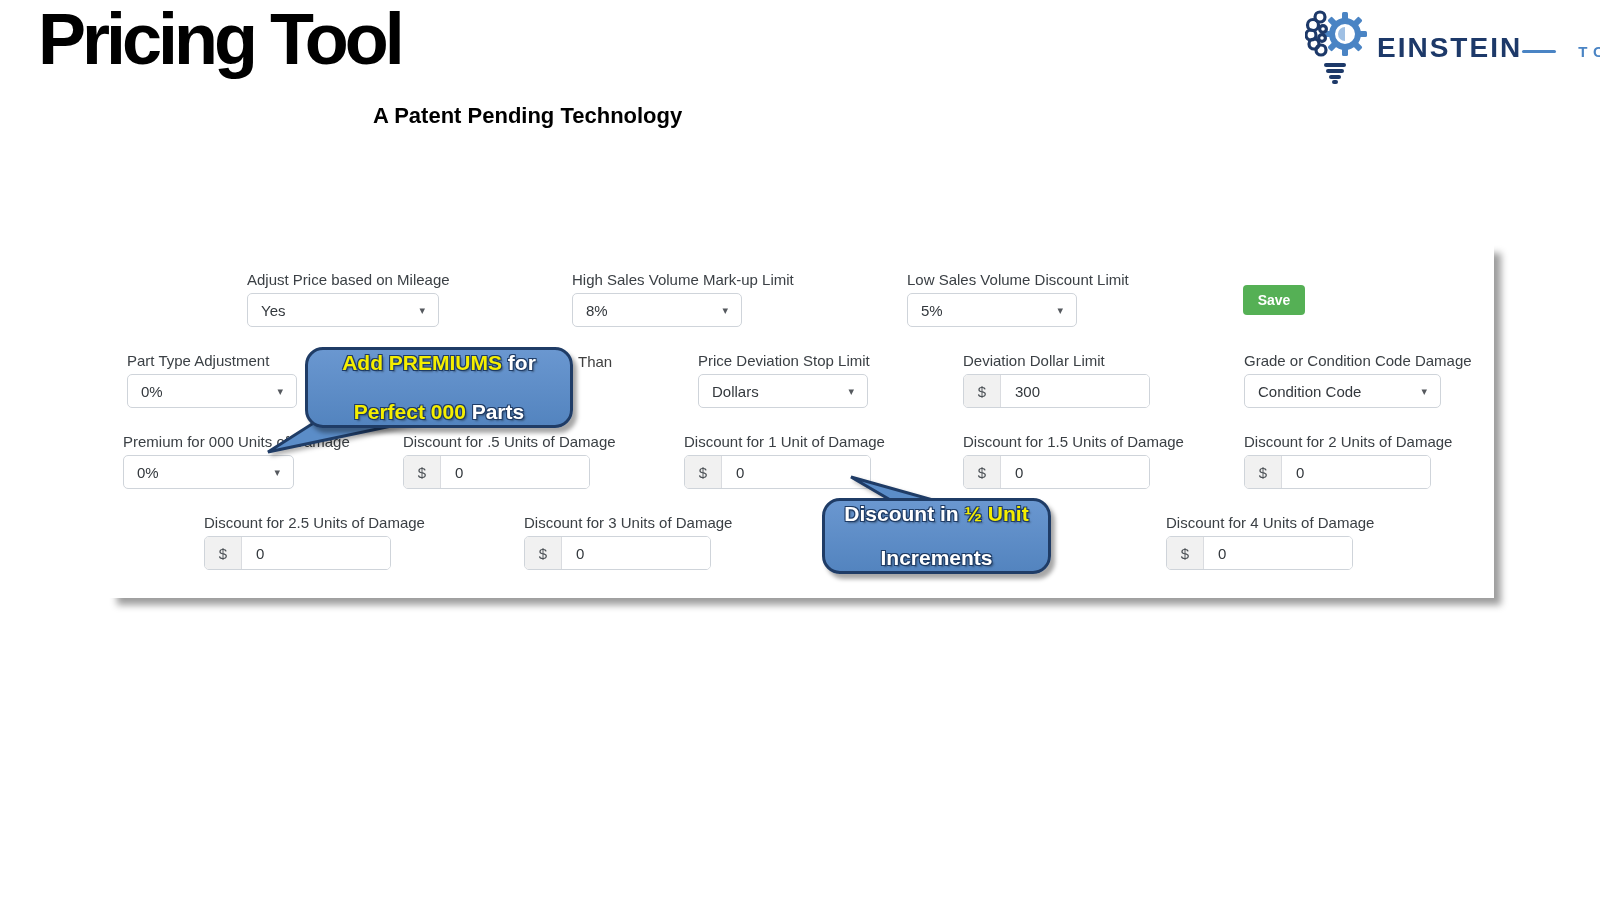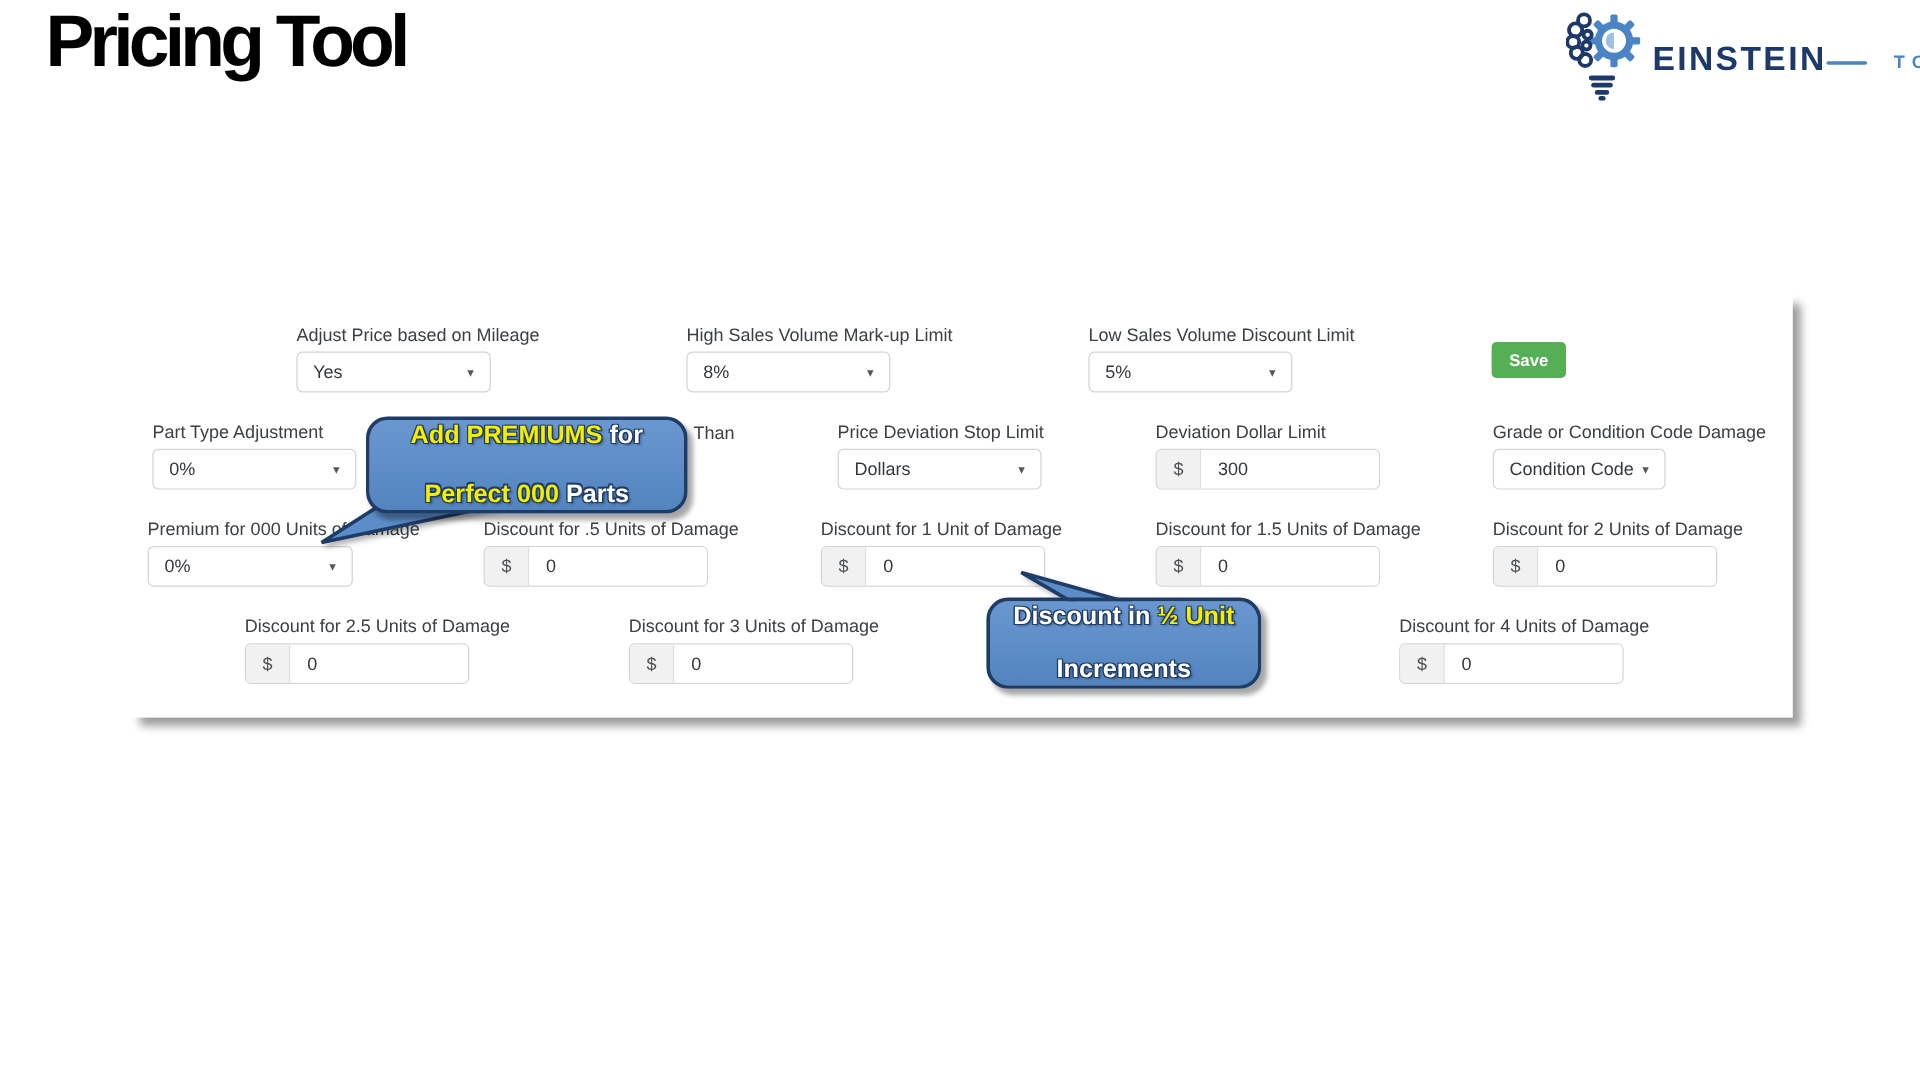--- a/index.html
+++ b/index.html
@@ -1,20 +1,20 @@
 <!DOCTYPE html>
 <html><head>
 <meta charset="utf-8">
 <style>
   html,body{margin:0;padding:0;background:#fff;}
   .stage{position:relative;width:1600px;height:897px;background:#fff;overflow:hidden;
          font-family:"Liberation Sans",sans-serif;}
 
   
-  .app-title{position:absolute;left:38px;top:2px;font-size:61px;font-weight:900;
+  .app-title{position:absolute;left:38px;top:2px;font-size:72px;font-weight:900;
              letter-spacing:-4px;color:#000;line-height:1.05;}
   .app-subtitle{position:absolute;left:373px;top:103px;font-size:22px;font-weight:700;color:#000;}
 
   
   .logo{position:absolute;left:1305px;top:8px;display:flex;align-items:center;gap:10px;}
   .logo-text{display:flex;flex-direction:row;align-items:center;}
   .logo-name{font-size:28px;font-weight:900;color:#1d3969;letter-spacing:2px;line-height:1;}
   .logo-sub-row{display:flex;align-items:center;gap:22px;margin-top:7px;}
   .logo-dash{width:34px;height:3px;background:#4a84c4;border-radius:2px;}
   .logo-sub{font-size:15px;font-weight:900;color:#4a84c4;letter-spacing:6px;line-height:1;}
@@ -54,20 +54,21 @@
                        1px 1px 0 #1f3c66,2px 2px 2px rgba(0,0,0,.35);}
   .hl{color:#f5ee00;}
   .tails{position:absolute;left:0;top:0;width:1600px;height:897px;pointer-events:none;}
 </style>
 </head>
 <body>
 
 <div class="stage">
 
   <div class="app-title">Pricing Tool</div>
+  <div class="app-subtitle">A Patent Pending Technology</div>
 
   <div class="logo">
     <span>
       <svg width="62" height="76" viewBox="0 0 62 76">
         <g transform="translate(40,26)" fill="#4a84c4">
           <rect x="-3" y="-22" width="6" height="8" rx="1.5"></rect>
           <rect x="-3" y="-22" width="6" height="8" rx="1.5" transform="rotate(45)"></rect>
           <rect x="-3" y="-22" width="6" height="8" rx="1.5" transform="rotate(90)"></rect>
           <rect x="-3" y="-22" width="6" height="8" rx="1.5" transform="rotate(135)"></rect>
           <rect x="-3" y="-22" width="6" height="8" rx="1.5" transform="rotate(180)"></rect>
@@ -101,21 +102,21 @@
         <span class="logo-sub">TOOLS</span>
         <span class="logo-dash"></span>
       </div>
     </div>
   </div>
 
   <div class="panel"></div>
 
   <div class="field" style="left:247px;top:272px">
     <div class="flabel">Adjust Price based on Mileage</div>
-    <div class="select" style="width:162px">
+    <div class="select" style="width:192px">
       <span class="sval">Yes</span>
       <span class="caret">▾</span>
     </div>
   </div>
   <div class="field" style="left:572px;top:272px">
     <div class="flabel">High Sales Volume Mark-up Limit</div>
     <div class="select" style="width:170px">
       <span class="sval">8%</span>
       <span class="caret">▾</span>
     </div>
@@ -146,21 +147,21 @@
   </div>
   <div class="field" style="left:963px;top:353px">
     <div class="flabel">Deviation Dollar Limit</div>
     <div class="igroup" style="width:187px">
       <span class="addon">$</span>
       <input class="iinput" value="300" style="">
     </div>
   </div>
   <div class="field" style="left:1244px;top:353px">
     <div class="flabel">Grade or Condition Code Damage</div>
-    <div class="select" style="width:144px">
+    <div class="select" style="width:197px">
       <span class="sval">Condition Code</span>
       <span class="caret">▾</span>
     </div>
   </div>
 
   <div class="field" style="left:123px;top:434px">
     <div class="flabel">Premium for 000 Units of Damage</div>
     <div class="select" style="width:171px">
       <span class="sval">0%</span>
       <span class="caret">▾</span>

